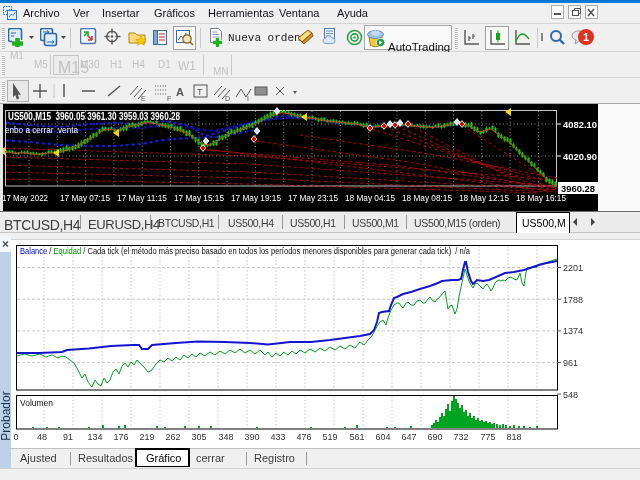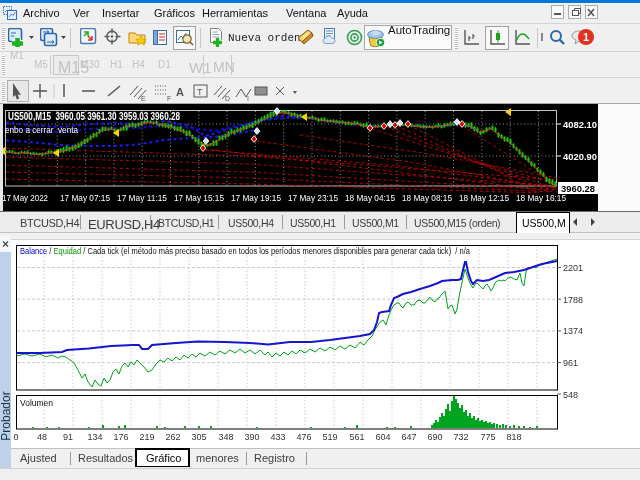--- a/index.html
+++ b/index.html
@@ -19,22 +19,22 @@
 <svg class="abs" style="left:3px;top:6px" width="14" height="14">
  <rect x="0.5" y="0.5" width="8" height="8" fill="#e8f1fa" stroke="#2f6fd0" stroke-dasharray="1.5,1"></rect>
  <path d="M2 6l2-2 1.5 1L7 3" stroke="#2f6fd0" fill="none" stroke-width="0.8"></path>
  <rect x="4.5" y="4.5" width="9" height="9" fill="#e8f1fa" stroke="#2f6fd0"></rect>
  <path d="M6 11l2.5-3 1.5 1.5 2.5-3.5" stroke="#2f6fd0" fill="none" stroke-width="0.9"></path>
 </svg>
 <div class="menuitem" style="left:23px">Archivo</div>
 <div class="menuitem" style="left:73px">Ver</div>
 <div class="menuitem" style="left:102px">Insertar</div>
 <div class="menuitem" style="left:154px">Gráficos</div>
-<div class="menuitem" style="left:202px">Herramientas</div>
-<div class="menuitem" style="left:286px">Ventana</div>
+<div class="menuitem" style="left:208px">Herramientas</div>
+<div class="menuitem" style="left:279px">Ventana</div>
 <div class="menuitem" style="left:337px">Ayuda</div>
 
 <div class="abs" style="left:551px;top:5px;width:13px;height:14px;background:#fdfdfd;border:1px solid #ababab"></div>
 <div class="abs" style="left:568px;top:5px;width:13px;height:14px;background:#fdfdfd;border:1px solid #ababab"></div>
 <div class="abs" style="left:585px;top:5px;width:13px;height:14px;background:#fdfdfd;border:1px solid #ababab"></div>
 <svg class="abs" style="left:551px;top:5px" width="47" height="14">
  <path d="M3 9h7" stroke="#555" stroke-width="2"></path>
  <rect x="21.5" y="5.5" width="6" height="5" fill="none" stroke="#555"></rect>
  <path d="M23.5 5.5v-2h6v5h-2" fill="none" stroke="#555"></path>
  <path d="M37 4l6 7 M43 4l-6 7" stroke="#555" stroke-width="1.6"></path>
@@ -118,21 +118,21 @@
 </svg>
 
 <div class="abs" style="left:364px;top:25px;width:88px;height:25px;background:#fafafa;border:1px solid #a8a8a8"></div>
 <svg class="abs" style="left:367px;top:28px" width="19" height="20">
  <path d="M2 9h13l-1.5 8.5c-3 1.5-7 1.5-10 0z" fill="#f5c842" stroke="#8a6a10" stroke-width="0.8"></path>
  <ellipse cx="8.5" cy="6.5" rx="8" ry="4" fill="#9fc4ea" stroke="#4a7ab0" stroke-width="0.8"></ellipse>
  <ellipse cx="8.5" cy="5" rx="4.5" ry="2.5" fill="#c5dcf2"></ellipse>
  <circle cx="13.5" cy="14.5" r="4.2" fill="#1f9f3f" stroke="#fff" stroke-width="0.8"></circle>
  <path d="M12.2 12.4v4.2l3.4-2.1z" fill="#fff"></path>
 </svg>
-<div class="abs" style="left:388px;top:24px;font-size:11.5px;color:#111">AutoTrading</div>
+<div class="abs" style="left:388px;top:41px;font-size:11.5px;color:#111">AutoTrading</div>
 <div class="grip" style="left:455px;top:27px;height:22px"></div>
 
 <svg class="abs" style="left:462px;top:29px" width="20" height="18">
  <path d="M3 1v14h14" stroke="#555" fill="none" stroke-width="1.4"></path>
  <path d="M7 12V7 M7 9h2 M11 10V5 M11 7h2" stroke="#555" stroke-width="1.2"></path>
 </svg>
 <div class="abs" style="left:485px;top:26px;width:24px;height:24px;background:#f8f8f8;border:1px solid #a0a0a0"></div>
 <svg class="abs" style="left:488px;top:29px" width="20" height="18">
  <path d="M3 1v14h14" stroke="#555" fill="none" stroke-width="1.4"></path>
  <rect x="8" y="4" width="4" height="7" fill="#1aa31a"></rect>
@@ -158,23 +158,23 @@
 <div class="grip" style="left:2px;top:55px;height:20px"></div>
 <div class="abs" style="left:10px;top:50px;font-size:10px;color:#c2c2c2">M1</div>
 <div class="abs" style="left:34px;top:59px;font-size:10px;color:#c2c2c2">M5</div>
 <div class="sep" style="left:50px;top:55px;height:20px"></div>
 <div class="abs" style="left:53px;top:55px;width:26px;height:20px;background:#ececec;border:1px solid #c6c6c6"></div>
 <div class="abs" style="left:58px;top:59px;font-size:16px;color:#c2c2c2">M15</div>
 <div class="abs" style="left:80px;top:59px;font-size:10px;color:#c2c2c2">M30</div>
 <div class="abs" style="left:110px;top:59px;font-size:10px;color:#c2c2c2">H1</div>
 <div class="abs" style="left:132px;top:59px;font-size:10px;color:#c2c2c2">H4</div>
 <div class="abs" style="left:158px;top:59px;font-size:10px;color:#c2c2c2">D1</div>
-<div class="abs" style="left:189px;top:59px;font-size:15px;color:#c2c2c2">W1</div>
+<div class="abs" style="left:178px;top:59px;font-size:12px;color:#c2c2c2">W1</div>
 <div class="sep" style="left:203px;top:55px;height:20px"></div>
-<div class="abs" style="left:213px;top:59px;font-size:14px;color:#c2c2c2">MN</div>
+<div class="abs" style="left:213px;top:66px;font-size:10px;color:#c2c2c2">MN</div>
 <div class="sep" style="left:231px;top:55px;height:20px"></div>
 
 <div class="abs" style="left:0;top:78px;width:640px;height:26px;background:#f0f0f0;border-bottom:1px solid #a8a8a8"></div>
 <div class="grip" style="left:2px;top:81px;height:20px"></div>
 <div class="abs" style="left:7px;top:80px;width:22px;height:22px;background:#e8e8e8;border:1px solid #b0b0b0"></div>
 <svg class="abs" style="left:0px;top:79px" width="345" height="24">
  <path d="M13 4l8 12-3.2-.6 1.4 4-2.4 1-1.5-4.3L13 18z" fill="#555"></path>
  <path d="M40 5v14 M33 12h14" stroke="#555" stroke-width="1.4"></path>
  <path d="M54 5v14" stroke="#c8c8c8"></path>
  <path d="M64 5v13" stroke="#555" stroke-width="1.5"></path>
@@ -243,21 +243,21 @@
 <text x="370" y="97" text-anchor="middle" font-family="Liberation Sans, sans-serif" font-size="8.5" fill="#fff" textLength="50" lengthAdjust="spacingAndGlyphs">18 May 04:15</text>
 <text x="427" y="97" text-anchor="middle" font-family="Liberation Sans, sans-serif" font-size="8.5" fill="#fff" textLength="50" lengthAdjust="spacingAndGlyphs">18 May 08:15</text>
 <text x="484" y="97" text-anchor="middle" font-family="Liberation Sans, sans-serif" font-size="8.5" fill="#fff" textLength="50" lengthAdjust="spacingAndGlyphs">18 May 12:15</text>
 <text x="541" y="97" text-anchor="middle" font-family="Liberation Sans, sans-serif" font-size="8.5" fill="#fff" textLength="50" lengthAdjust="spacingAndGlyphs">18 May 16:15</text>
 </svg>
 
 <div class="abs" style="left:598px;top:104px;width:42px;height:107px;background:#fafafa"></div>
 <div class="abs" style="left:0;top:104px;width:3px;height:107px;background:#e6e6e6"></div>
 
 <div class="abs" style="left:0;top:211px;width:640px;height:22px;background:#ececec;border-top:1px solid #6a6a6a;border-bottom:1px solid #c4c4c4;"></div>
-<div class="abs" style="left:20px;top:217px;font-size:11px;letter-spacing:-0.35px;color:#3c3c3c">BTCUSD,H4</div>
+<div class="abs" style="left:4px;top:217px;font-size:14px;letter-spacing:-0.35px;color:#3c3c3c">BTCUSD,H4</div>
 <div class="sep" style="left:80px;top:215px;height:14px;background:#9a9a9a"></div>
 <div class="abs" style="left:88px;top:217px;font-size:13px;letter-spacing:-0.35px;color:#3c3c3c">EURUSD,H4</div>
 <div class="sep" style="left:150px;top:215px;height:14px;background:#9a9a9a"></div>
 <div class="abs" style="left:158px;top:217px;font-size:10.5px;letter-spacing:-0.35px;color:#3c3c3c">BTCUSD,H1</div>
 <div class="sep" style="left:218px;top:215px;height:14px;background:#9a9a9a"></div>
 <div class="abs" style="left:228px;top:217px;font-size:10.5px;letter-spacing:-0.35px;color:#3c3c3c">US500,H4</div>
 <div class="sep" style="left:282px;top:215px;height:14px;background:#9a9a9a"></div>
 <div class="abs" style="left:290px;top:217px;font-size:10.5px;letter-spacing:-0.35px;color:#3c3c3c">US500,H1</div>
 <div class="sep" style="left:344px;top:215px;height:14px;background:#9a9a9a"></div>
 <div class="abs" style="left:352px;top:217px;font-size:10.5px;letter-spacing:-0.35px;color:#3c3c3c">US500,M1</div>
@@ -317,18 +317,18 @@
 <path d="M22 192v-1 M36 192v-1 M48 192v-1 M78 192v-1 M92 192v-3 M108 192v-2 M114 192v-3 M146 192v-2 M154 192v-1 M174 192v-2 M188 192v-2 M200 192v-2 M246 192v-1 M300 192v-1 M334 192v-1 M346 192v-3 M376 192v-1 M384 192v-1 M400 192v-2 M421 192v-3 M423 192v-5 M425 192v-8 M427 192v-6 M429 192v-11 M431 192v-15 M433 192v-12 M435 192v-19 M437 192v-24 M439 192v-17 M441 192v-27 M443 192v-32 M445 192v-29 M447 192v-25 M449 192v-20 M451 192v-23 M453 192v-16 M455 192v-18 M457 192v-12 M459 192v-15 M461 192v-10 M463 192v-12 M465 192v-8 M467 192v-10 M469 192v-7 M471 192v-8 M473 192v-6 M475 192v-7 M477 192v-5 M479 192v-6 M481 192v-4 M483 192v-5 M486 192v-4 M489 192v-3 M492 192v-4 M495 192v-3 M499 192v-2 M503 192v-3 M508 192v-2 M513 192v-2 M519 192v-1 M526 192v-2" stroke="#00a41e" stroke-width="2" fill="none"></path>
 <text x="9" y="170" font-family="Liberation Sans, sans-serif" font-size="8.5" fill="#111">Volumen</text>
 </svg>
 
 <div class="abs" style="left:11px;top:448px;width:629px;height:20px;background:#f0f0f0;border-top:1px solid #c0c0c0"></div>
 <div class="abs" style="left:20px;top:452px;font-size:11px;color:#3c3c3c">Ajusted</div>
 <div class="sep" style="left:70px;top:452px;height:13px;background:#9a9a9a"></div>
 <div class="abs" style="left:78px;top:452px;font-size:11px;color:#3c3c3c">Resultados</div>
 <div class="abs" style="left:135px;top:448px;width:55px;height:19px;background:#fff;border:2px solid #000;border-bottom-width:1px"></div>
 <div class="abs" style="left:146px;top:452px;font-size:11px;color:#000">Gráfico</div>
-<div class="abs" style="left:196px;top:452px;font-size:11px;color:#3c3c3c">menores</div>
+<div class="abs" style="left:196px;top:452px;font-size:11px;color:#3c3c3c">cerrar</div>
 <div class="sep" style="left:246px;top:452px;height:13px;background:#9a9a9a"></div>
 <div class="abs" style="left:254px;top:452px;font-size:11px;color:#3c3c3c">Registro</div>
 <div class="sep" style="left:306px;top:452px;height:13px;background:#9a9a9a"></div>
 
 <div class="abs" style="left:0;top:468px;width:640px;height:12px;background:#f0f0f0;border-top:1px solid #d0d0d0"></div>
 
 </body></html>

